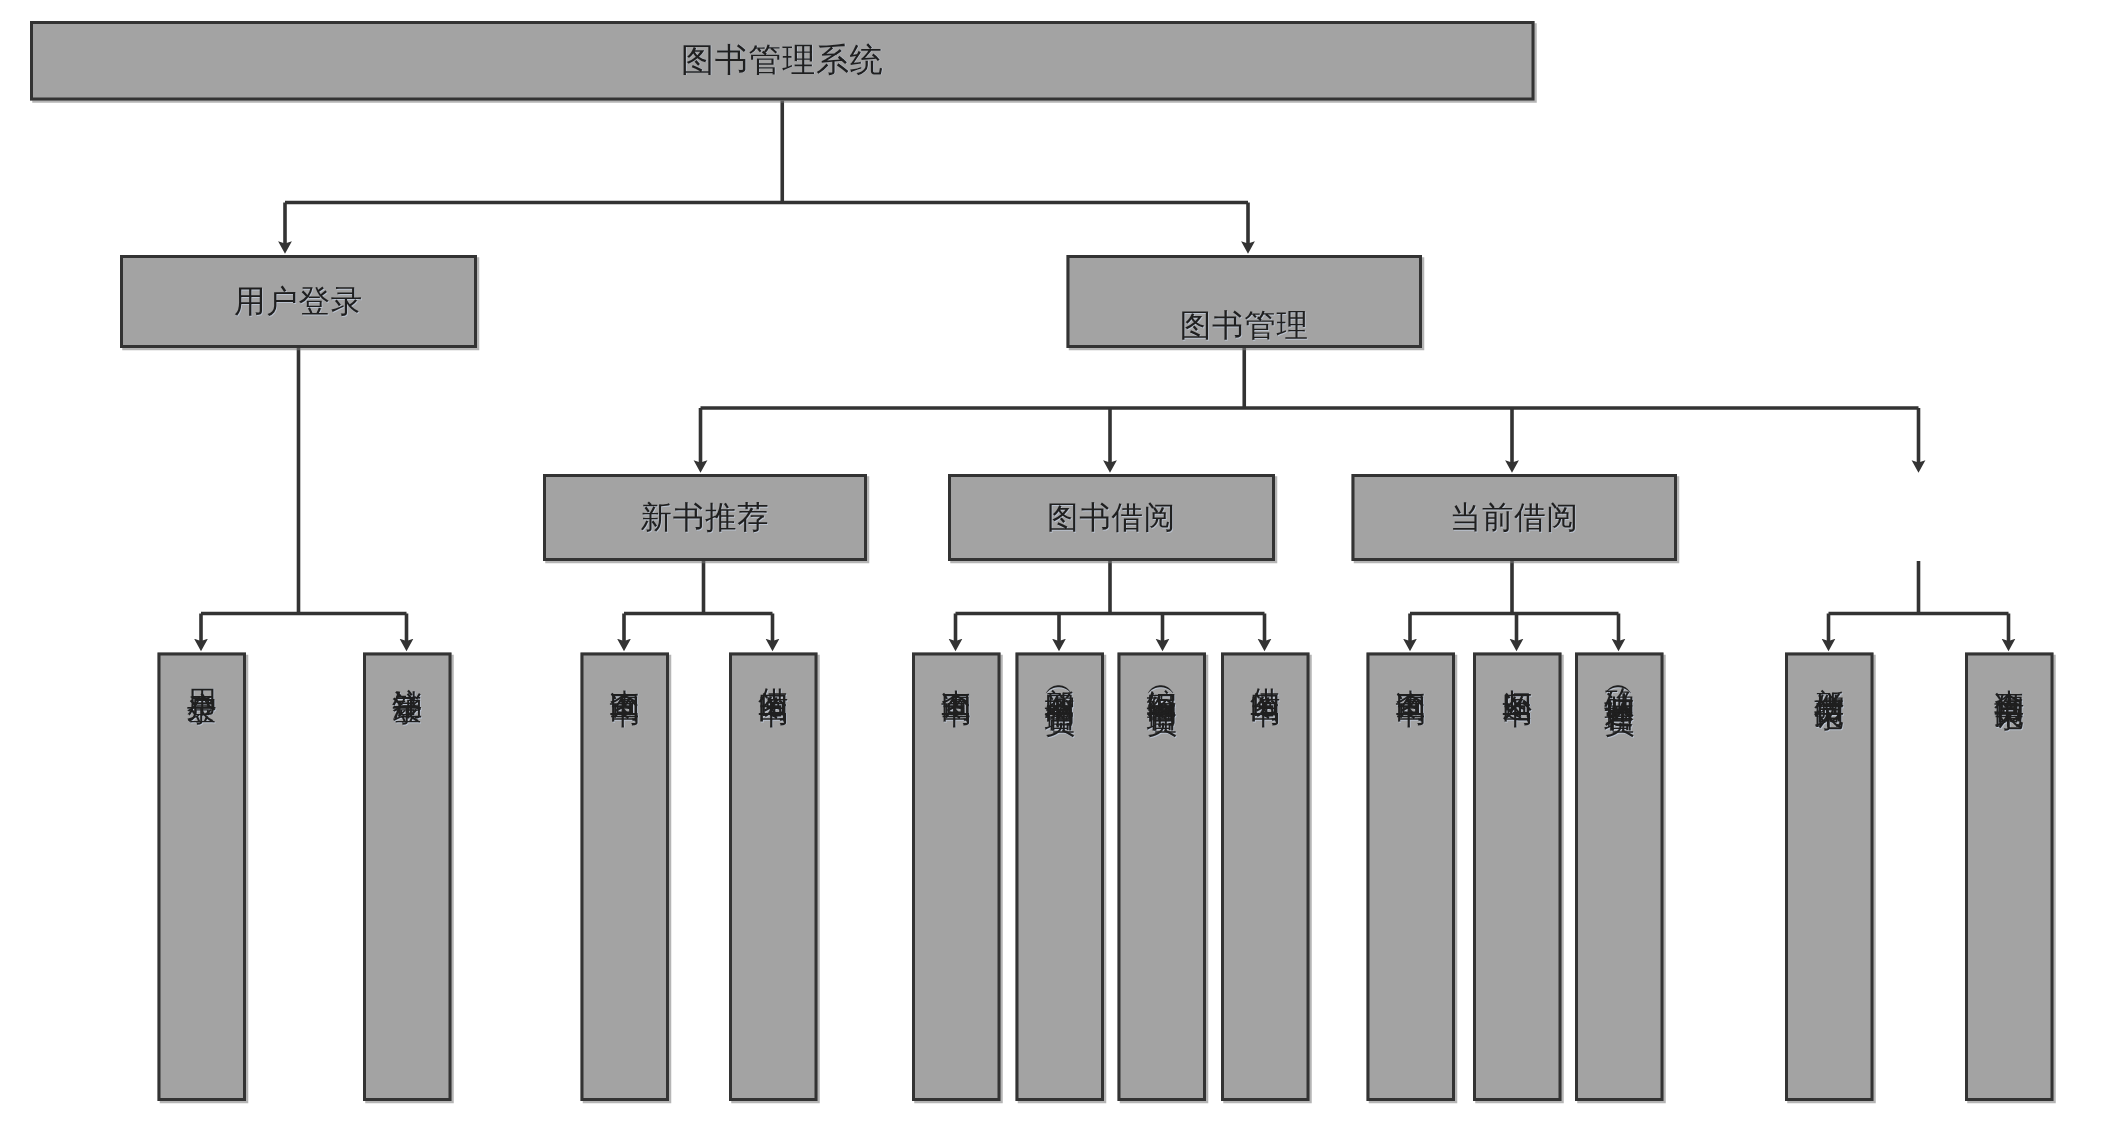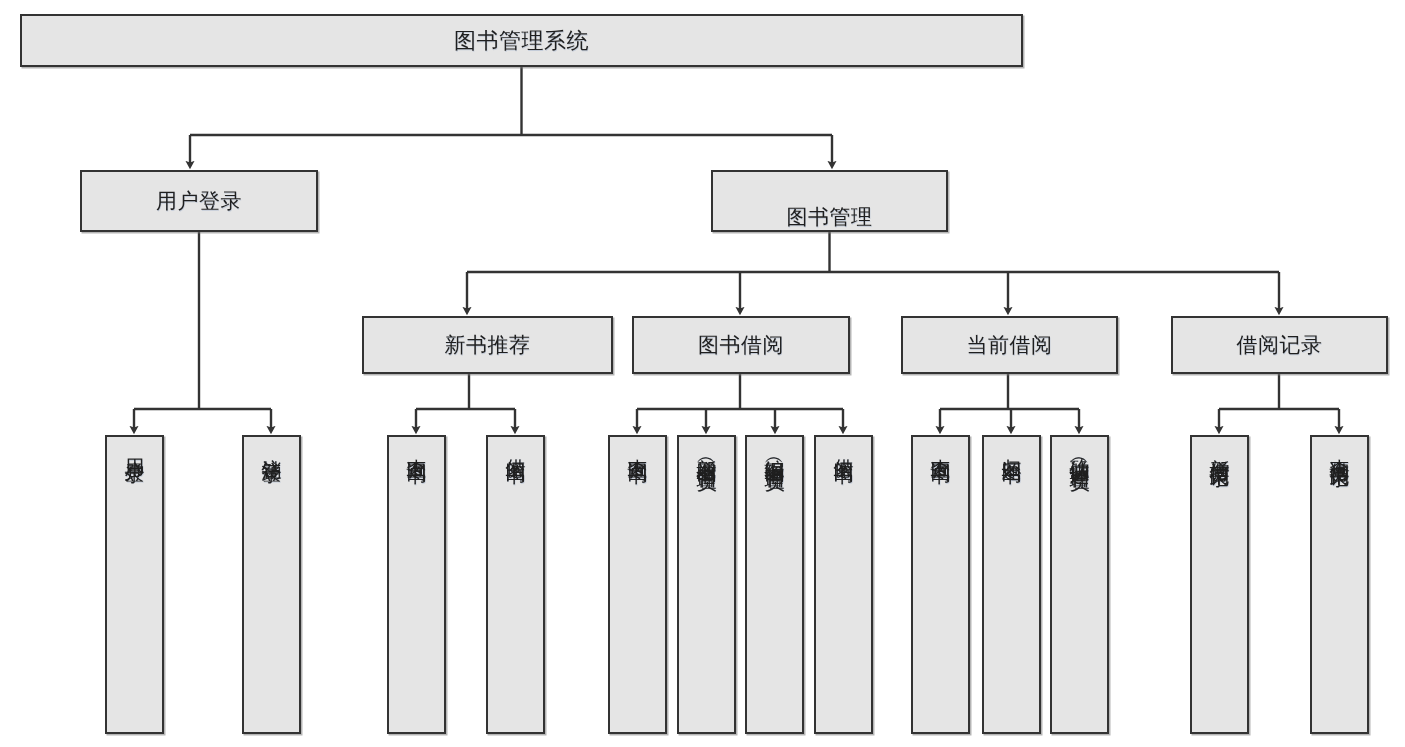--- a/index.html
+++ b/index.html
@@ -17,21 +17,21 @@
   svg#wires{
     position:absolute;
     left:0; top:0;
     width:1405px;
     height:747px;
     pointer-events:none;
   }
   .node{
     position:absolute;
     box-sizing:border-box;
-    background:#e5e5e5;
+    background:#a3a3a3;
     border:2px solid #333333;
     box-shadow:1.5px 1.5px 0 rgba(120,120,120,0.55);
     display:flex;
     align-items:center;
     justify-content:center;
     z-index:2;
   }
   .node .lbl{
     font-size:21px;
     line-height:1.25;
@@ -126,31 +126,28 @@
     <span class="lbl">图书管理系统</span>
   </div>
 
   <div class="node" style="left:80px;top:170px;width:238px;height:62px;">
     <span class="lbl">用户登录</span>
   </div>
   <div class="node" style="left:711px;top:170px;width:237px;height:62px;align-items:flex-end;">
     <span class="lbl">图书管理</span>
   </div>
 
-  <div class="node" style="left:362px;top:316px;width:251px;height:58px;">
+  <div class="node" style="left:362px;top:316px;width:216px;height:58px;">
     <span class="lbl">新书推荐</span>
   </div>
   <div class="node" style="left:901px;top:316px;width:217px;height:58px;">
     <span class="lbl">当前借阅</span>
   </div>
   <div class="node" style="left:632px;top:316px;width:218px;height:58px;">
     <span class="lbl">图书借阅</span>
-  </div>
-  <div class="node" style="left:1171px;top:316px;width:217px;height:58px;">
-    <span class="lbl">借阅记录</span>
   </div>
 
   <div class="node leaf" style="left:105px;top:435px;width:59px;height:299px;">
     <span class="lbl">用户登录</span>
   </div>
   <div class="node leaf" style="left:242px;top:435px;width:59px;height:299px;">
     <span class="lbl">注销登录</span>
   </div>
 
   <div class="node leaf" style="left:387px;top:435px;width:59px;height:299px;">

